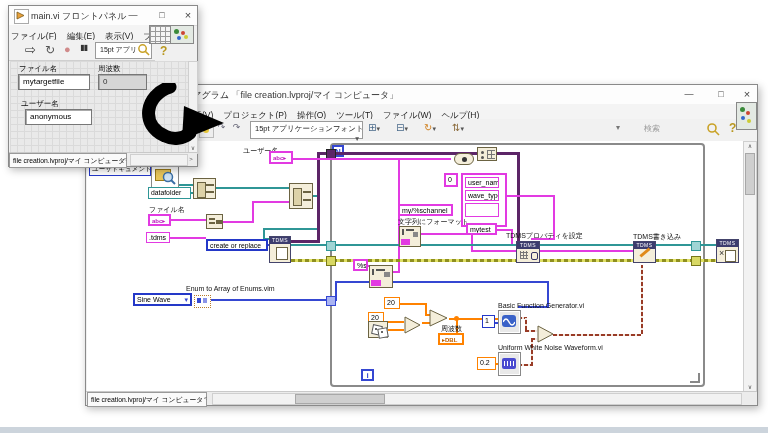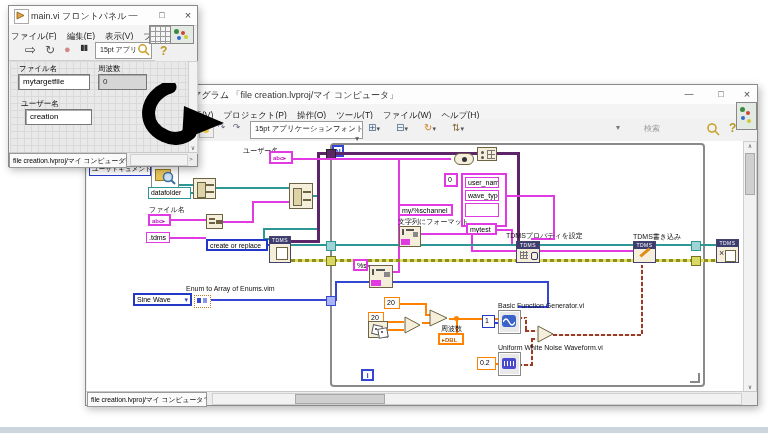--- a/index.html
+++ b/index.html
@@ -367,21 +367,21 @@
       <div class="dot" style="left:6px;top:10px;width:4px;height:4px;background:#36c"></div>
       <div class="dot" style="left:13px;top:9px;width:4px;height:4px;background:#cc3"></div>
     </div>
 
     <div class="gridpanel" style="left:1px;top:55px;width:178px;height:91px">
       <div class="fplabel" style="left:9px;top:3px">ファイル名</div>
       <div class="fpfield" style="left:8px;top:13px;width:72px;height:16px">mytargetfile</div>
       <div class="fplabel" style="left:88px;top:3px">周波数</div>
       <div class="fpfield" style="left:88px;top:13px;width:49px;height:16px;background:#d6d6d6;color:#333">0</div>
       <div class="fplabel" style="left:11px;top:38px">ユーザー名</div>
-      <div class="fpfield" style="left:15px;top:48px;width:67px;height:16px">creation</div>
+      <div class="fpfield" style="left:15px;top:48px;width:67px;height:16px">anonymous</div>
     </div>
     <div class="a sb" style="left:179px;top:55px;width:8px;height:91px">
       <div class="sb-arrow" style="position:absolute;bottom:0;width:100%">∨</div>
     </div>
     <div class="statusrow" style="top:146px;height:13px">
       <div class="tab" style="left:0;top:0;width:110px;height:11px">file creation.lvproj/マイ コンピュータ</div>
       <div class="a sb-arrow" style="left:112px;top:2px;width:8px">&lt;</div>
       <div class="a sb" style="left:121px;top:1px;width:56px;height:10px"></div>
       <div class="a sb-arrow" style="left:178px;top:2px;width:8px">&gt;</div>
     </div>

